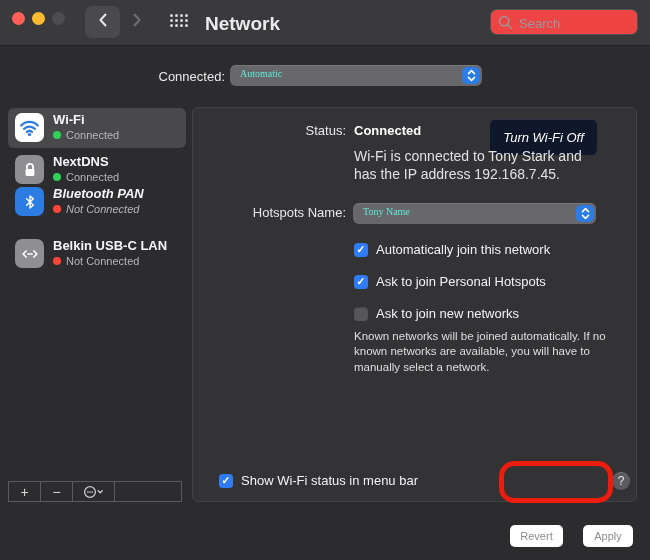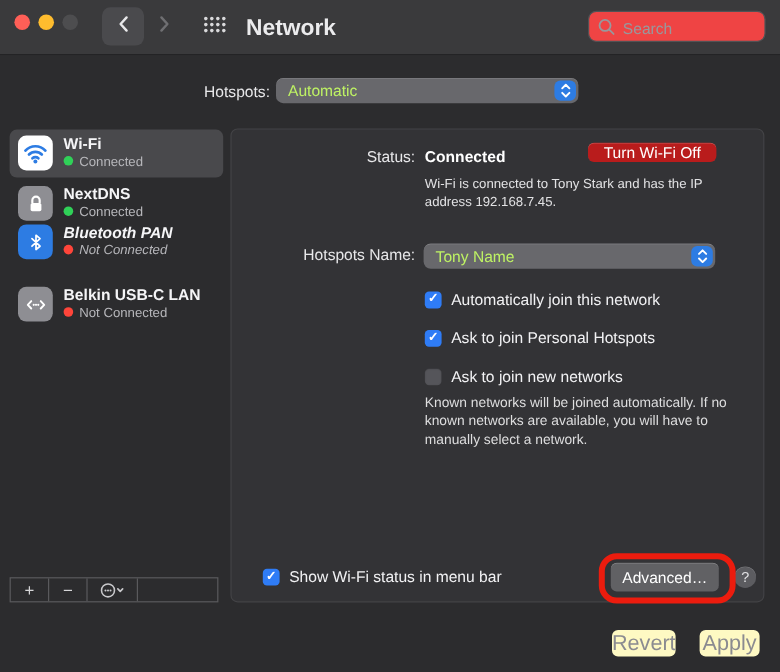--- a/index.html
+++ b/index.html
@@ -20,21 +20,21 @@
   .nav-fwd{position:absolute;left:122px;top:6px;width:30px;height:32px;display:flex;align-items:center;justify-content:center;}
   .grid-icon{position:absolute;left:170px;top:14px;display:grid;grid-template-columns:repeat(4,3px);grid-auto-rows:3px;gap:2px;}
   .grid-icon i{width:3px;height:3px;border-radius:50%;background:#d9d9db;}
   .win-title{position:absolute;left:205px;top:13px;font-size:19px;font-weight:bold;color:#ebebed;}
   .searchbox{position:absolute;left:490px;top:9px;width:148px;height:26px;background:#ef4444;border:1px solid #525255;border-radius:7px;box-sizing:border-box;}
   .searchbox input{position:absolute;left:26px;top:1px;width:115px;height:22px;background:transparent;border:none;outline:none;color:#e8e8ea;font-family:"Liberation Sans",sans-serif;font-size:13px;}
   .searchbox input::placeholder{color:#98989d;}
   .search-glyph{position:absolute;left:7px;top:5px;}
   
   .loc-label{position:absolute;left:110px;top:69px;width:115px;text-align:right;font-size:13px;color:#e8e8ea;}
-  .popup{background:#68686c;border-radius:6px;box-shadow:inset 0 0.5px 0 rgba(255,255,255,0.22);color:#bef264;font-size:13px;}
+  .popup{background:#68686c;border-radius:6px;box-shadow:inset 0 0.5px 0 rgba(255,255,255,0.22);color:#5eead4;font-size:10px;font-family:Liberation Serif, serif;}
   .popup .ptext{position:absolute;left:10px;top:3px;}
   .stepper{position:absolute;right:2px;top:2px;width:18px;height:17px;background:#2d7ce3;border-radius:5px;display:flex;align-items:center;justify-content:center;}
   .loc-popup{position:absolute;left:230px;top:65px;width:252px;height:21px;}
   
   .side-item{position:absolute;left:8px;width:178px;height:40px;border-radius:6px;}
   .side-item.selected{background:#49494c;}
   .badge{position:absolute;left:7px;top:5px;width:29px;height:29px;border-radius:7px;display:flex;align-items:center;justify-content:center;}
   .badge.white{background:#ffffff;}
   .badge.graybg{background:#8e8e93;}
   .badge.bluebg{background:#2d7ce3;}
@@ -48,38 +48,38 @@
   .sb-btn{height:100%;border-right:1px solid #5a5a5d;display:flex;align-items:center;justify-content:center;color:#d6d6d8;font-size:14px;box-sizing:border-box;}
   .sb-add{width:32px;}
   .sb-remove{width:32px;}
   .sb-action{width:42px;}
   .sb-fill{flex:1;}
   
   .panel{position:absolute;left:192px;top:107px;width:445px;height:395px;background:#333336;border:1px solid #434346;border-radius:6px;box-sizing:border-box;}
   .p-label{position:absolute;font-size:13px;color:#e8e8ea;text-align:right;}
   .status-label{left:0px;top:15px;width:153px;}
   .status-value{position:absolute;left:161px;top:15px;font-size:13px;font-weight:bold;color:#ffffff;}
-  .turnoff-btn{position:absolute;left:297px;top:11px;width:107px;height:16px;background:#b91c1c;border-radius:5px;box-shadow:inset 0 0.5px 0 rgba(255,255,255,0.25);display:flex;align-items:center;justify-content:center;font-size:13px;color:#ffffff;}
-  .status-desc{position:absolute;left:161px;top:39px;width:250px;font-size:11px;line-height:1.32;color:#e2e2e4;}
+  .turnoff-btn{position:absolute;left:297px;top:11px;width:107px;height:36px;background:#0f172a;border-radius:5px;box-shadow:inset 0 0.5px 0 rgba(255,255,255,0.25);display:flex;align-items:center;justify-content:center;font-size:13px;color:#ffffff;font-style:italic;}
+  .status-desc{position:absolute;left:161px;top:39px;width:250px;font-size:14px;line-height:1.32;color:#e2e2e4;}
   .netname-label{left:20px;top:97px;width:133px;}
   .net-popup{position:absolute;left:160px;top:95px;width:243px;height:21px;}
   .cbrow{position:absolute;left:161px;display:flex;align-items:center;}
   .cb{width:14px;height:14px;border-radius:3.5px;display:flex;align-items:center;justify-content:center;flex:none;}
   .cb.checked{background:#2f7cf6;}
   .cb.checked::after{content:"✓";color:#fff;font-size:10.5px;font-weight:bold;line-height:1;}
   .cb.unchecked{background:#55555a;box-shadow:inset 0 0.5px 1px rgba(0,0,0,0.4);}
   .cblabel{margin-left:8px;font-size:13px;color:#f2f2f4;white-space:nowrap;text-align:center;}
   .cb1{top:134px;} .cb2{top:166px;} .cb3{top:198px;}
   .note{position:absolute;left:161px;top:221px;width:264px;font-size:11.5px;line-height:1.34;color:#dededf;}
   .menubar-row{left:26px;top:365px;}
   .advanced-btn{position:absolute;left:316px;top:361px;width:90px;height:24px;background:#616164;border-radius:5px;box-shadow:inset 0 0.5px 0 rgba(255,255,255,0.25);display:flex;align-items:center;justify-content:center;font-size:13px;color:#ffffff;}
   .help-btn{position:absolute;left:419px;top:364px;width:18px;height:18px;border-radius:50%;background:#5c5c60;box-shadow:inset 0 0.5px 0 rgba(255,255,255,0.25);display:flex;align-items:center;justify-content:center;font-size:12px;color:#e3e3e5;}
   .ring{position:absolute;left:306px;top:353px;width:114px;height:42px;border:5px solid #ec1c0e;border-radius:15px;box-sizing:border-box;pointer-events:none;}
   
-  .foot-btn{position:absolute;top:525px;height:22px;background:#fef9c3;border-radius:5px;display:flex;align-items:center;justify-content:center;font-size:18px;color:#8b8b90;}
+  .foot-btn{position:absolute;top:525px;height:22px;background:#ffffff;border-radius:5px;display:flex;align-items:center;justify-content:center;font-size:11px;color:#8b8b90;}
   .revert{left:510px;width:53px;}
   .apply{left:583px;width:50px;}
 </style>
 </head>
 <body>
 
 <div id="app">
 
   <div class="toolbar">
     <span class="tl red"></span>
@@ -122,21 +122,21 @@
       <span class="search-glyph">
         <svg width="15" height="15" viewBox="0 0 15 15">
             <circle cx="6.2" cy="6.2" r="4.6" fill="none" stroke="#98989d" stroke-width="1.5"></circle>
             <line x1="9.7" y1="9.7" x2="13.3" y2="13.3" stroke="#98989d" stroke-width="1.5" stroke-linecap="round"></line>
           </svg>
       </span>
       <input type="text" placeholder="Search" style="">
     </div>
   </div>
 
-  <div class="loc-label">Hotspots:</div>
+  <div class="loc-label">Connected:</div>
   <div class="popup loc-popup">
     <span class="ptext">Automatic</span>
     <span class="stepper">
       <svg width="9" height="13" viewBox="0 0 9 13">
           <polyline points="1.5,4.6 4.5,1.6 7.5,4.6" fill="none" stroke="#fff" stroke-width="1.6" stroke-linecap="round" stroke-linejoin="round"></polyline>
           <polyline points="1.5,8.4 4.5,11.4 7.5,8.4" fill="none" stroke="#fff" stroke-width="1.6" stroke-linecap="round" stroke-linejoin="round"></polyline>
         </svg>
     </span>
   </div>
 
@@ -234,21 +234,20 @@
       <span class="cblabel">Ask to join new networks</span>
     </div>
 
     <div class="note">Known networks will be joined automatically. If no known networks are available, you will have to manually select a network.</div>
 
     <div class="cbrow menubar-row">
       <span class="cb checked"></span>
       <span class="cblabel">Show Wi-Fi status in menu bar</span>
     </div>
 
-    <div class="advanced-btn">Advanced…</div>
     <div class="help-btn">?</div>
     <div class="ring"></div>
   </div>
 
   <div class="foot-btn revert">Revert</div>
   <div class="foot-btn apply">Apply</div>
 
 </div>
 
 </body></html>

